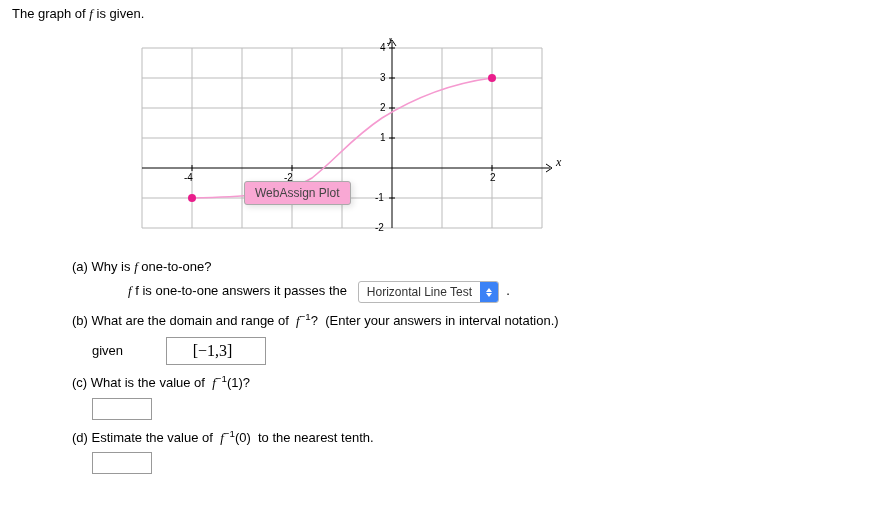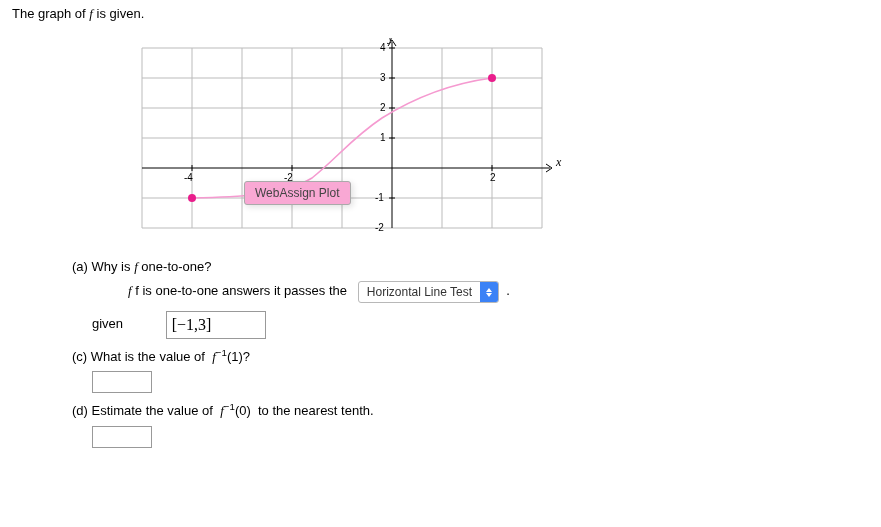--- a/index.html
+++ b/index.html
@@ -53,21 +53,21 @@
     border-right:3px solid transparent;
     border-top:4px solid #fff;
   }
 
   .answer-box {
     display: inline-block;
     border: 1px solid #999;
     min-width: 100px;
     height: 28px;
     line-height: 26px;
-    padding: 0 5px;
+    padding: 0 26px;
     font-family: 'Times New Roman', serif;
     font-size: 16px;
     vertical-align: middle;
     margin-left: 10px;
   }
   .answer-box.small { min-width: 60px; height: 22px; line-height:20px; margin-left:0; }
 
   .label-word { display:inline-block; width: 60px; }
 
   .row-field { margin: 8px 0 8px 20px; }
@@ -166,20 +166,23 @@
     &nbsp;
     <span class="select-box">
       <span class="sel-text">Horizontal Line Test</span>
       <span class="sel-btn"></span>
     </span>
     &nbsp;<span>.</span>
   </div>
 </div>
 
 <div class="question-block">
+  <div class="q-line">
+    (b) What are the domain and range of &nbsp;<span class="ital">f</span><sup>−1</sup>? &nbsp;(Enter your answers in interval notation.)
+  </div>
   <div class="row-field">
     <span class="label-word">given</span>
     <span class="answer-box">[−1,3]</span>
   </div>
 </div>
 
 <div class="question-block">
   <div class="q-line">
     (c) What is the value of &nbsp;<span class="ital">f</span><sup>−1</sup>(1)?
   </div>

